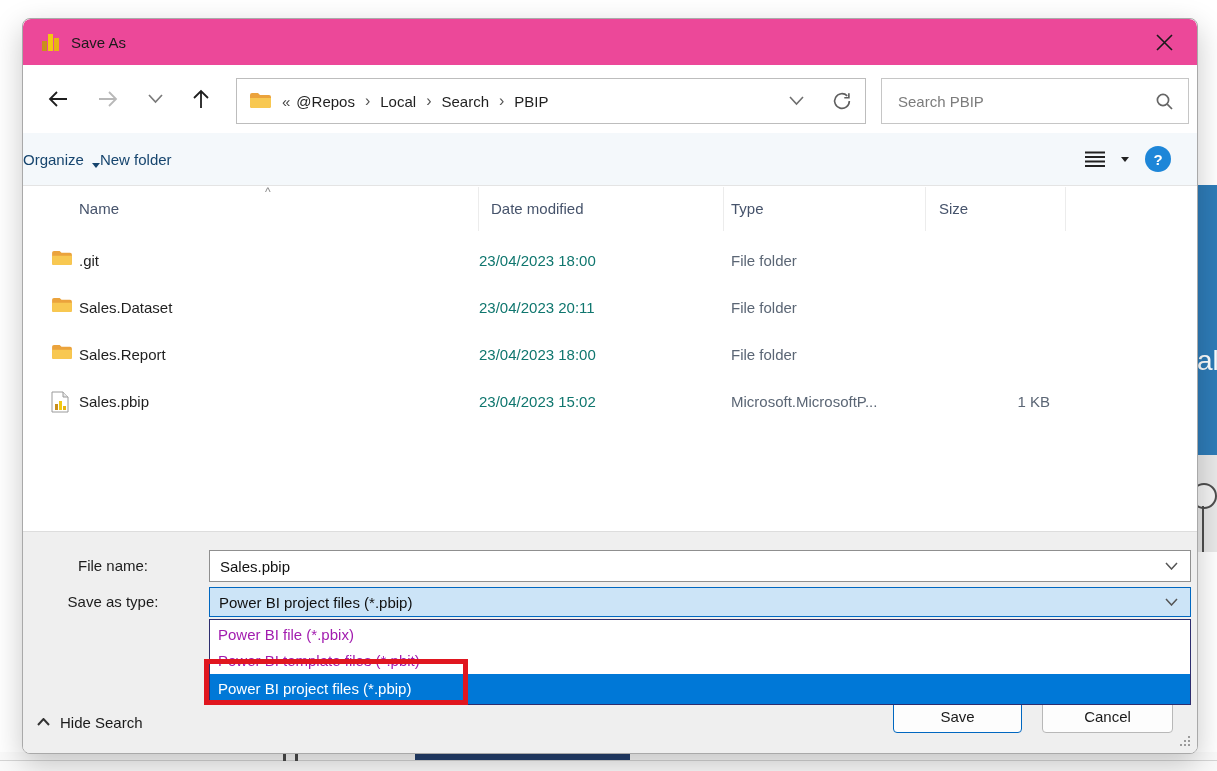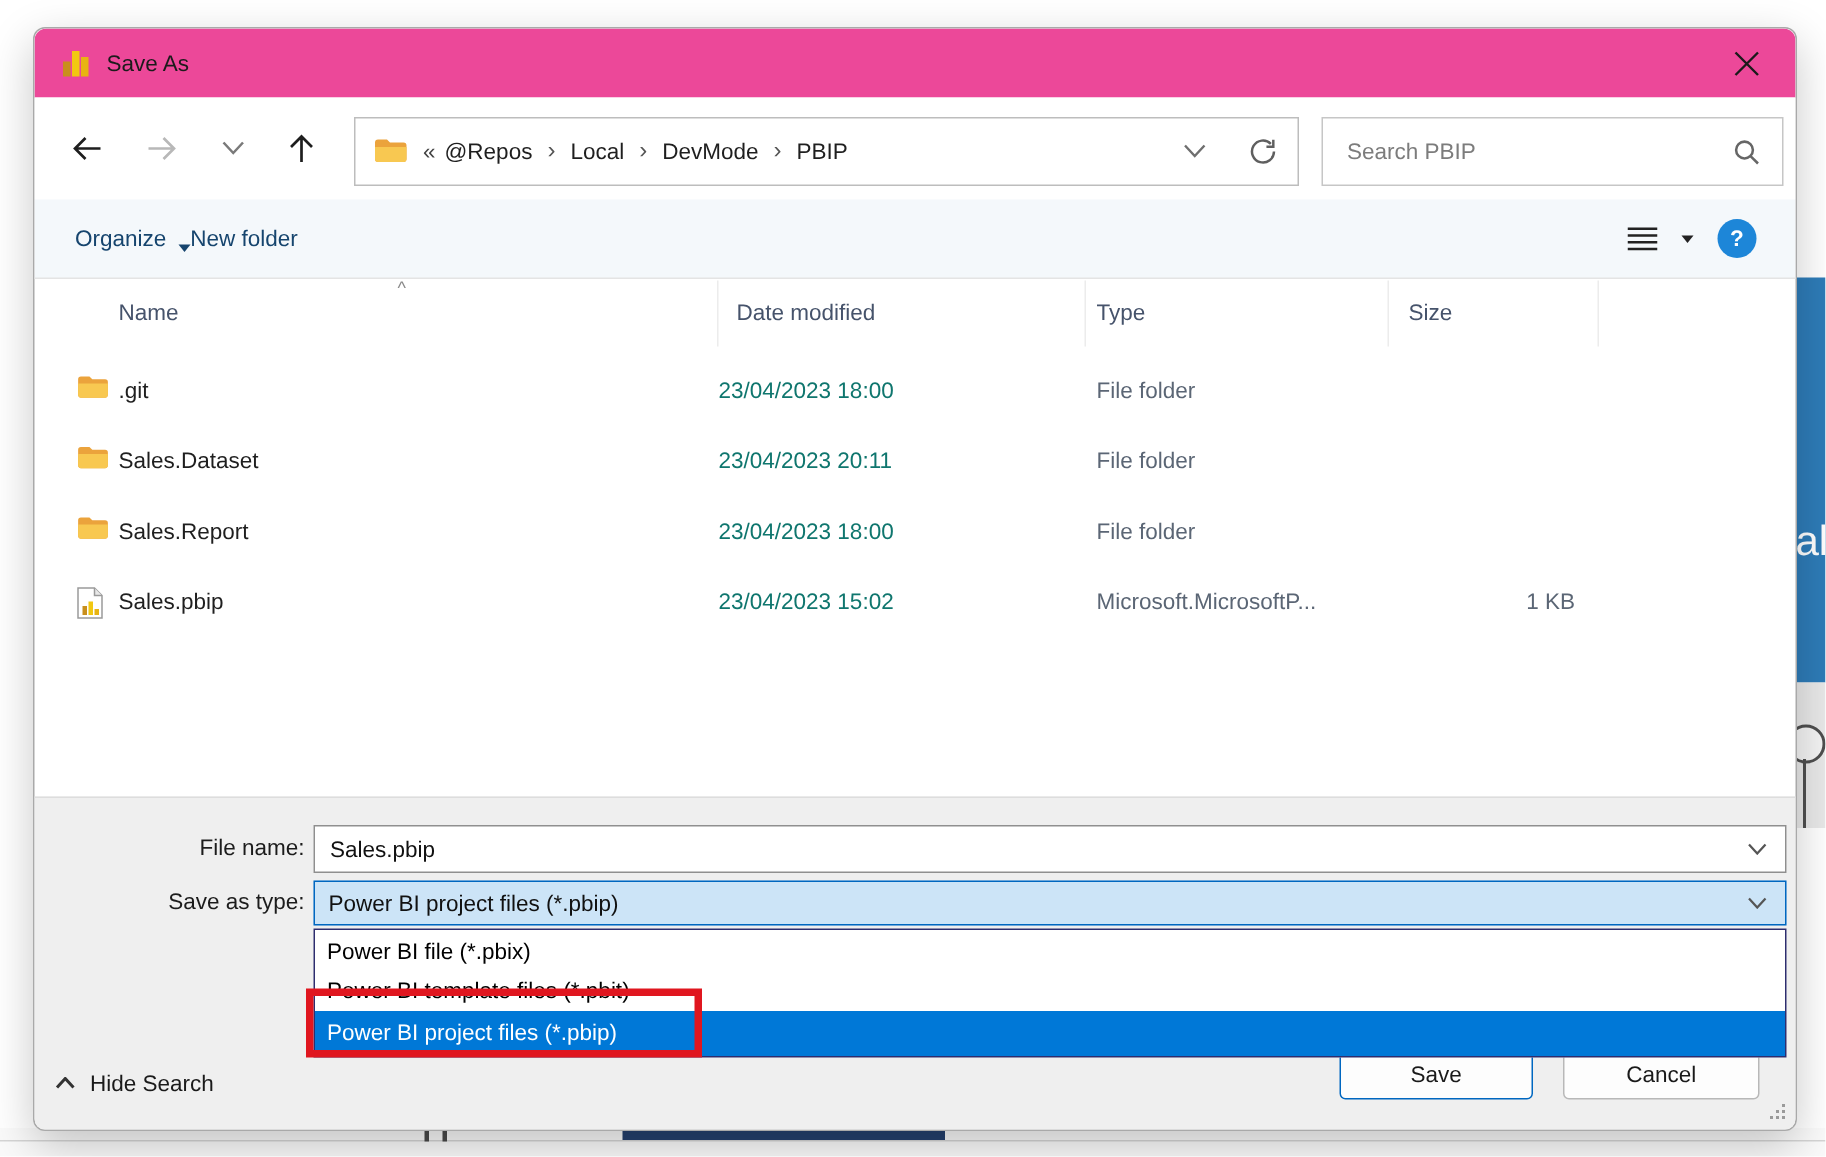--- a/index.html
+++ b/index.html
@@ -45,21 +45,21 @@
   .addr-btn{width:46px;height:100%;display:flex;align-items:center;justify-content:center;cursor:pointer}
 
   .searchbox{position:absolute;left:858px;top:13px;width:308px;height:46px;border:1px solid #c6c6c6;background:#fff;
     box-sizing:border-box;display:flex;align-items:center;padding:0 14px}
   .searchbox input{border:none;outline:none;flex:1;font-family:"Liberation Sans","DejaVu Sans",sans-serif;font-size:15px;color:#333;background:transparent}
   .searchbox input::placeholder{color:#7c7c7c}
 
   
   .toolbar{position:absolute;left:0;top:114px;width:100%;height:53px;background:#f4f8fb;border-bottom:1px solid #e4e4e4;
     display:flex;align-items:center;font-size:15px;color:#16456e;box-sizing:border-box}
-  .organize{margin-left:27px;display:flex;align-items:flex-end;cursor:pointer}
+  .organize{display:flex;align-items:flex-end;cursor:pointer}
   .caret-down{width:0;height:0;border-left:4px solid transparent;border-right:4px solid transparent;border-top:5px solid #16456e;margin-left:8px}
   .caret-dark{border-top-color:#222}
   .newfolder{cursor:pointer}
   .toolbar-right{margin-left:auto;margin-right:26px;display:flex;align-items:center;gap:16px}
   .viewlist-btn{display:flex;align-items:center;gap:8px;cursor:pointer}
   .help-btn{width:26px;height:26px;border-radius:50%;background:#1d86d8;color:#fff;font-weight:bold;
     display:flex;align-items:center;justify-content:center;font-size:15px;cursor:pointer}
 
   
   .lh{position:absolute;top:167px;height:45px;display:flex;align-items:center;color:#46536b;font-size:15px;cursor:pointer}
@@ -71,34 +71,34 @@
   .rows{position:absolute;left:0;top:218px;width:100%}
   .frow{position:relative;height:47px;font-size:15px;cursor:pointer}
   .cell-icon{position:absolute;left:28px;top:13px;width:22px;height:22px}
   .cell-name{position:absolute;left:56px;top:0;height:47px;display:flex;align-items:center;color:#1f1f1f}
   .cell-date{position:absolute;left:456px;top:0;height:47px;display:flex;align-items:center;color:#0f766e}
   .cell-type{position:absolute;left:708px;top:0;height:47px;display:flex;align-items:center;color:#5b6675}
   .cell-size{position:absolute;left:892px;width:135px;top:0;height:47px;display:flex;align-items:center;justify-content:flex-end;color:#5b6675}
 
   
   .footer{position:absolute;left:0;top:512px;width:100%;height:222px;background:#efefef;border-top:1px solid #ddd;box-sizing:border-box}
-  .f-label{position:absolute;left:0;width:180px;text-align:right;font-size:15px;color:#1c1c1c}
+  .f-label{position:absolute;left:0;width:180px;text-align:center;font-size:15px;color:#1c1c1c}
   .fn-label{top:18px;height:32px;line-height:32px}
   .ft-label{top:55px;height:30px;line-height:30px}
   .combo-file{position:absolute;left:186px;top:18px;width:982px;height:32px;background:#fff;border:1px solid #8f8f8f;
     box-sizing:border-box;display:flex;align-items:center}
   .combo-file input{border:none;outline:none;flex:1;padding-left:10px;font-family:"Liberation Sans","DejaVu Sans",sans-serif;font-size:15px;color:#111;background:transparent}
   .combo-chev{width:38px;display:flex;justify-content:center;cursor:pointer}
   .combo-type{position:absolute;left:186px;top:55px;width:982px;height:30px;background:#cce4f7;border:1px solid #0067c0;
     box-sizing:border-box;display:flex;align-items:center;font-size:15px;color:#111;padding-left:9px;cursor:pointer}
   .combo-type .grow{flex:1}
 
   .dropdown{position:absolute;left:186px;top:87px;width:982px;height:86px;background:#fff;border:1px solid #2d2d6e;
     box-sizing:border-box;z-index:5;padding-top:2px}
-  .dd-option{height:26px;line-height:26px;padding-left:8px;font-size:15px;color:#000000;cursor:pointer;white-space:nowrap;overflow:hidden}
+  .dd-option{height:26px;line-height:26px;padding-left:8px;font-size:15px;color:#a21caf;cursor:pointer;white-space:nowrap;overflow:hidden}
   .dd-selected{background:#0078d7;color:#fff;height:30px;line-height:30px}
 
   .red-annot{position:absolute;left:181px;top:127px;width:264px;height:46px;border:5px solid #e0161f;box-sizing:border-box;z-index:10}
 
   .hide-folders{position:absolute;left:14px;top:178px;height:24px;display:flex;align-items:center;gap:10px;
     font-size:15px;color:#1a1a1a;cursor:pointer}
 
   .btn{position:absolute;top:168px;height:33px;box-sizing:border-box;border-radius:4px;background:#fdfdfd;
     display:flex;align-items:center;justify-content:center;font-size:15px;color:#1a1a1a;cursor:pointer}
   .btn-save{left:870px;width:129px;border:1px solid #0067c0}
@@ -169,21 +169,21 @@
           <path d="M1 3a2 2 0 0 1 2-2h6l2 2h9a2 2 0 0 1 2 2v9a2 2 0 0 1-2 2H3a2 2 0 0 1-2-2z" fill="#eba33c"></path>
           <path d="M1 6h21v8a2 2 0 0 1-2 2H3a2 2 0 0 1-2-2z" fill="#f8c851"></path>
         </svg>
       </span>
       <span class="bc-wrap">
         <span class="bc-overflow">«</span>
       <span class="bc-item">@Repos</span>
           <span class="bc-sep">›</span>
           <span class="bc-item">Local</span>
           <span class="bc-sep">›</span>
-          <span class="bc-item">DevMode</span>
+          <span class="bc-item">Search</span>
           <span class="bc-sep">›</span>
           <span class="bc-item">PBIP</span>
         </span>
       <span class="addr-right">
         <span class="addr-btn">
           <svg width="15" height="10" viewBox="0 0 15 10">
               <path d="M1 1l6.5 7L14 1" stroke="#6f6f6f" stroke-width="1.6" fill="none"></path>
             </svg>
         </span>
         <span class="addr-btn">

